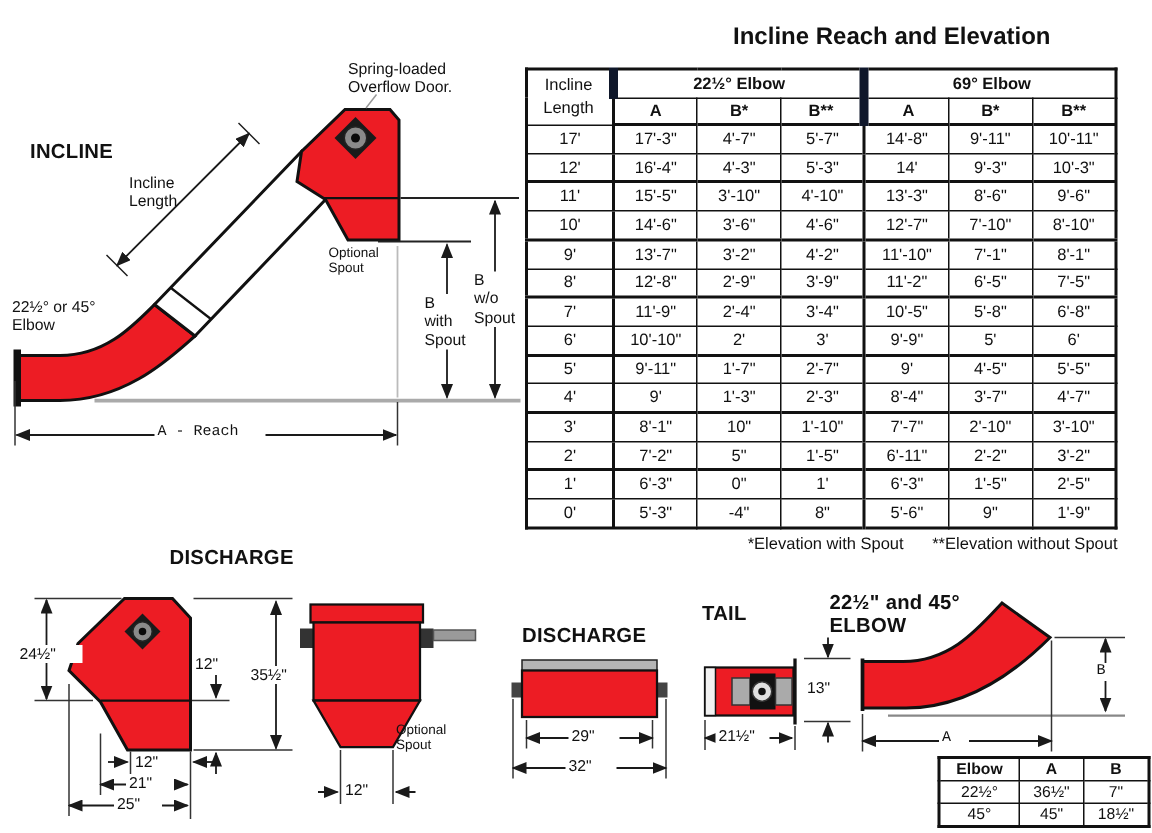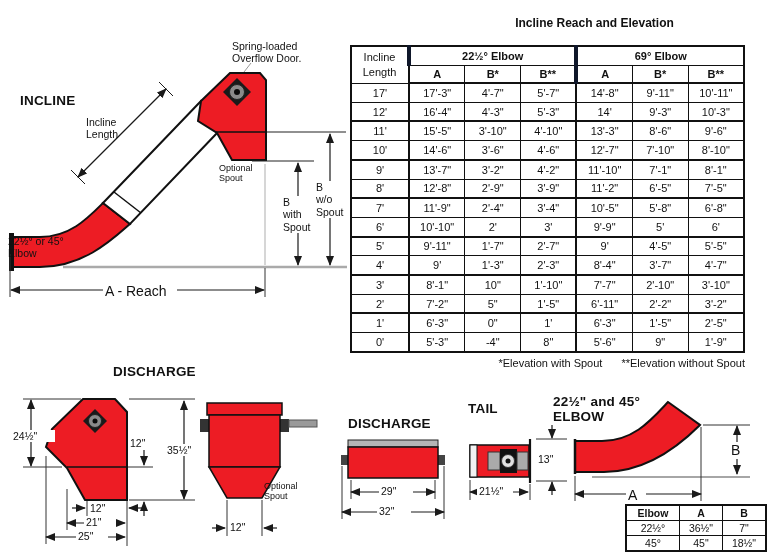--- a/index.html
+++ b/index.html
@@ -3,30 +3,30 @@
 <meta charset="utf-8">
 <style>
   html,body{margin:0;padding:0;background:#fff;}
   .page{position:relative;width:768px;height:555px;background:#fff;overflow:hidden;
         font-family:"Liberation Sans",sans-serif;color:#111;}
   .diagram-layer{position:absolute;left:0;top:0;z-index:1;}
   .lbl{position:absolute;z-index:2;font-size:10.5px;line-height:1.18;text-align:left;
        white-space:pre-line;color:#111;}
   .ttl{font-weight:bold;font-size:13.5px;letter-spacing:.2px;}
   .s9{font-size:9px;line-height:1.15;}
-  .s11{font-size:14px;}
+  .s11{font-size:10px;font-family:Liberation Mono, monospace;}
   .wbg{background:#fff;padding:0 2px;}
-  .main-title{position:absolute;z-index:2;font-size:12px;font-weight:bold;text-align:center;}
+  .main-title{position:absolute;z-index:2;font-size:16px;font-weight:bold;text-align:center;}
   .main-table{position:absolute;left:350px;top:45px;width:395px;height:308px;z-index:2;
               border-collapse:collapse;table-layout:fixed;text-align:center;font-size:11px;
               border:2px solid #111;background:#fff;}
   .main-table th,.main-table td{border:1px solid #111;padding:0;}
   .main-table thead th{font-weight:bold;}
   .main-table th.il{font-weight:normal;white-space:pre-line;line-height:1.3;border-right:2px solid #111;}
-  .main-table th.gl{border-left:4px solid #0f172a;}
+  .main-table th.gl{border-left:6px solid #0f172a;}
   .main-table thead tr:last-child th{border-bottom:2px solid #111;}
   .main-table tbody td:nth-child(2),.main-table tbody td:nth-child(5){border-left:2px solid #111;}
   .main-table tbody tr:nth-child(odd):not(:first-child) td{border-top:2px solid #111;}
   .footnote{position:absolute;left:350px;top:357px;width:395px;z-index:2;text-align:right;font-size:11px;}
   .footnote span{display:inline-block;}
   .footnote .fn2{margin-left:16px;}
   .mini-table{position:absolute;left:625px;top:504px;z-index:2;border-collapse:collapse;
               font-size:10.5px;text-align:center;border:2px solid #111;background:#fff;}
   .mini-table th,.mini-table td{border:1px solid #111;padding:0;height:14px;}
   .mini-table th{font-weight:bold;}
@@ -160,21 +160,21 @@
     </g>
   </svg>
 
   <div class="lbl" style="left:232px;top:40px;width:92px;">Spring-loaded
 Overflow Door.</div>
   <div class="lbl ttl" style="left:20px;top:93px;width:78px;">INCLINE</div>
   <div class="lbl" style="left:86px;top:116px;width:60px;">Incline
 Length</div>
   <div class="lbl s9" style="left:219px;top:163px;width:46px;">Optional
 Spout</div>
-  <div class="lbl" style="left:8px;top:199px;width:92px;margin-top:36px;">22½° or 45°
+  <div class="lbl" style="left:8px;top:199px;width:92px;">22½° or 45°
 Elbow</div>
   <div class="lbl wbg" style="left:281px;top:196px;width:34px;">B
 with
 Spout</div>
   <div class="lbl wbg" style="left:314px;top:181px;width:34px;">B
 w/o
 Spout</div>
   <div class="lbl s11 wbg" style="left:103px;top:283px;width:70px;">A - Reach</div>
 
   <div class="main-title" style="left:472px;top:16px;width:245px;">Incline Reach and Elevation</div>

